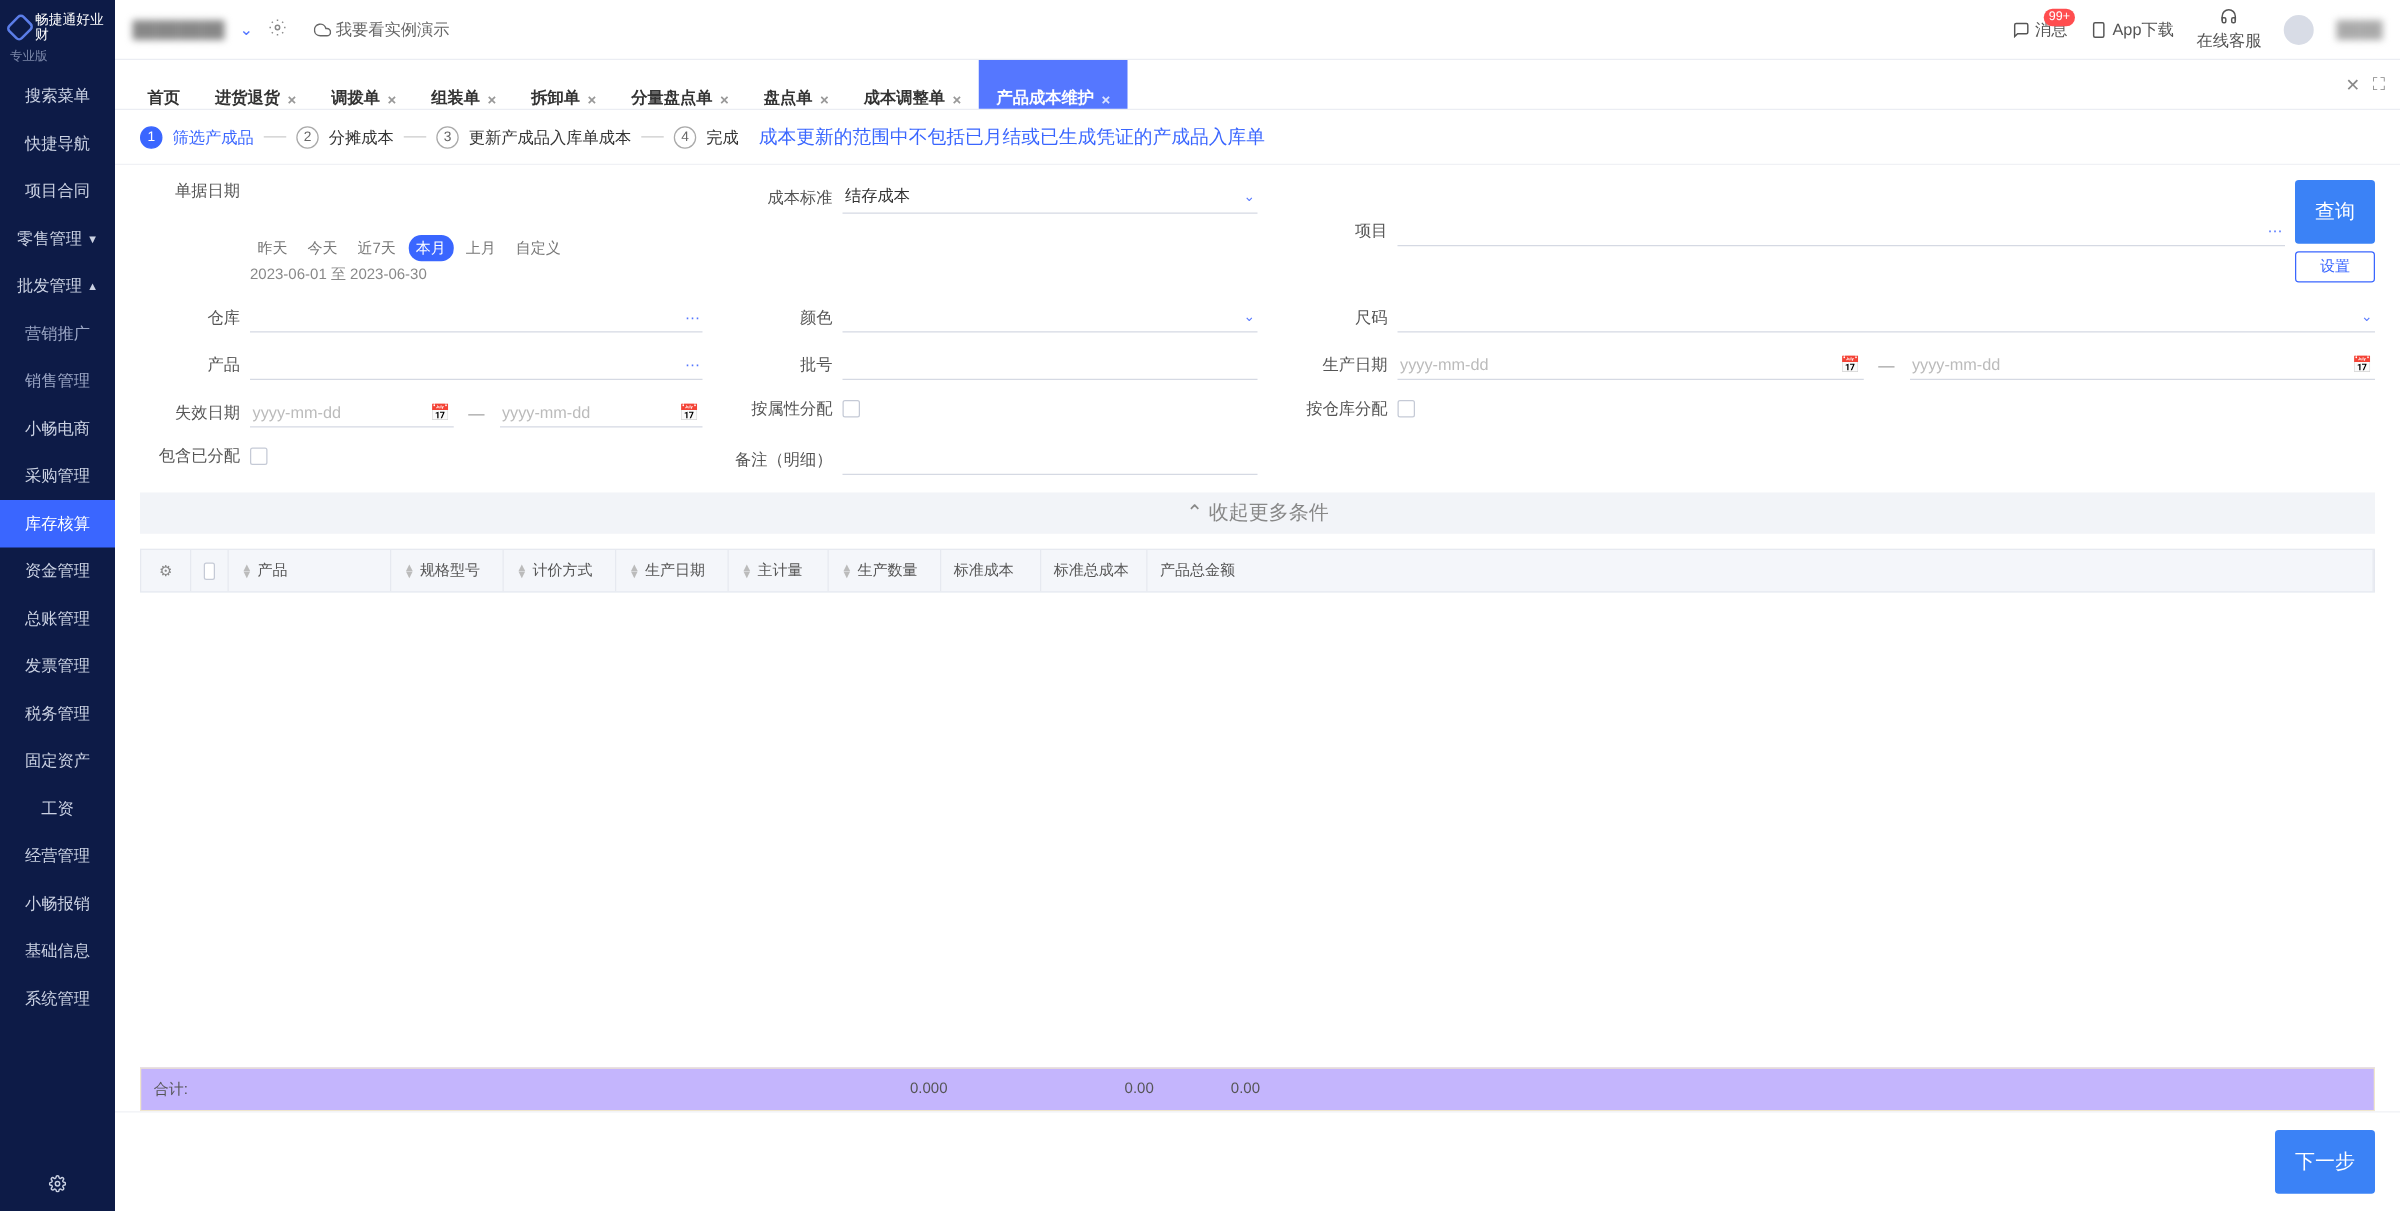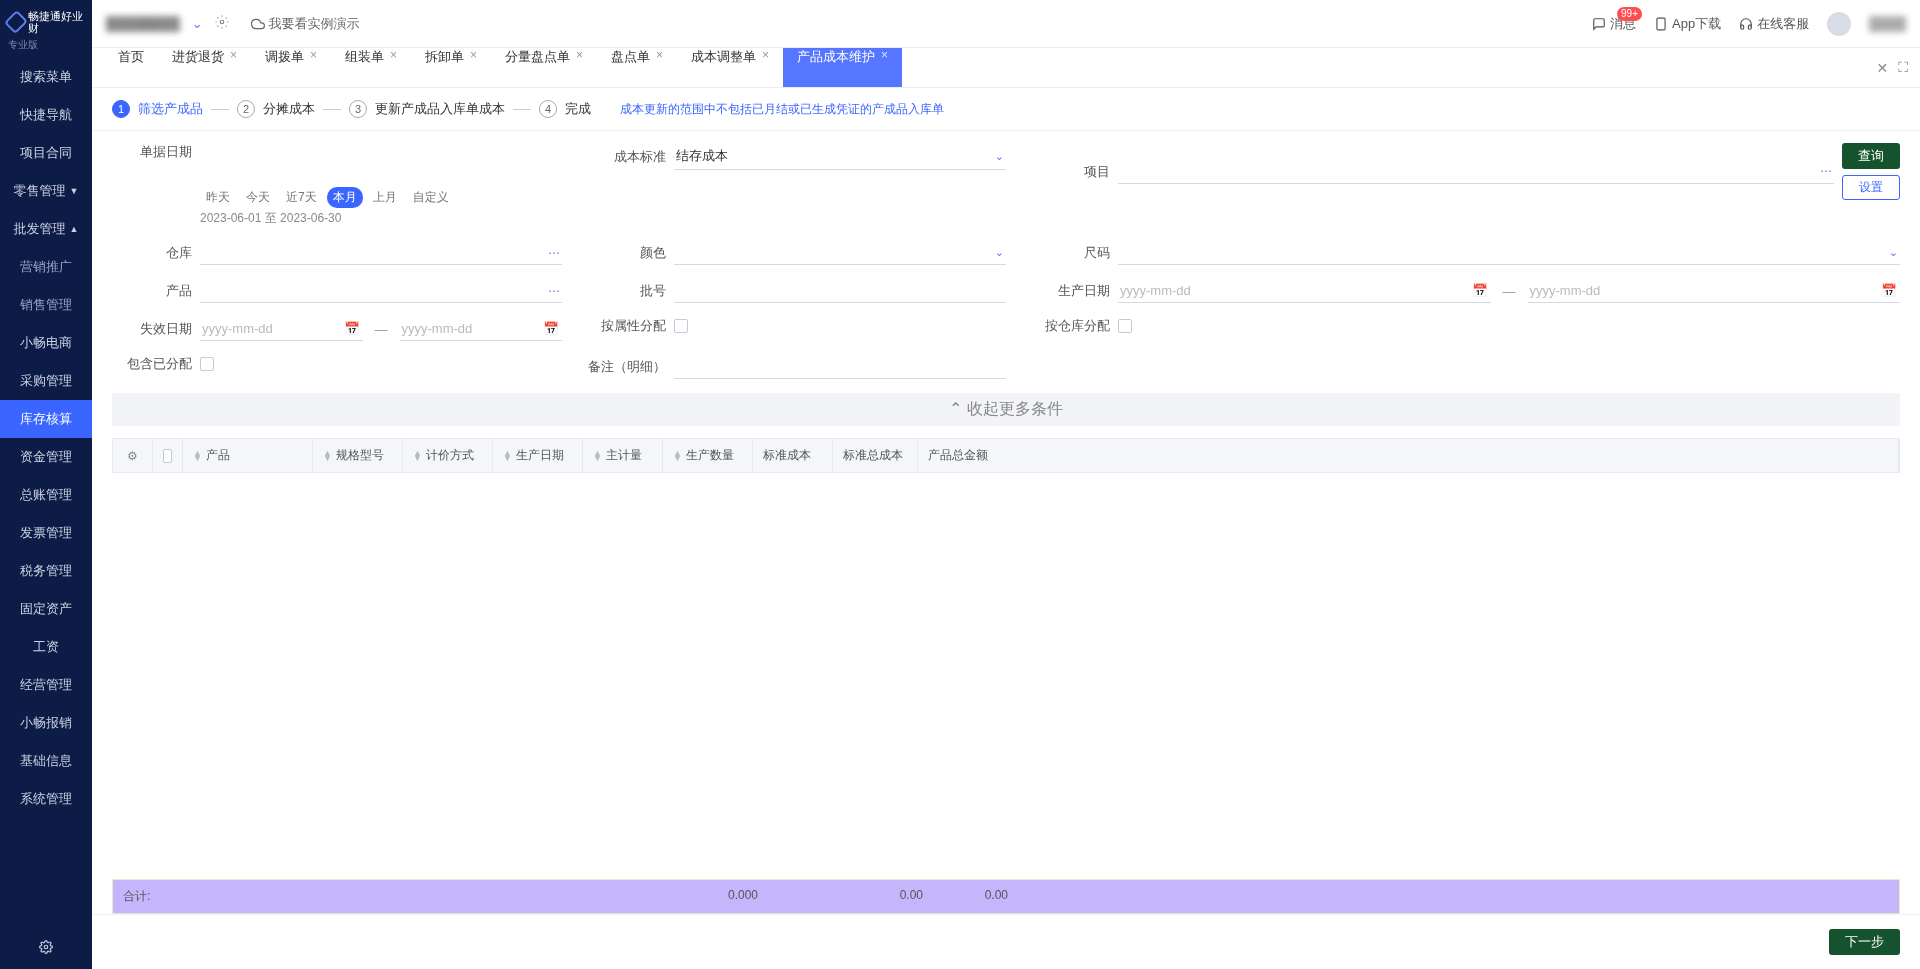--- a/index.html
+++ b/index.html
@@ -30,35 +30,35 @@
 .topbar-gear { color: #888; cursor: pointer; }
 .topbar-demo { display: flex; align-items: center; gap: 4px; color: #666; margin-left: 10px; cursor: pointer; }
 .topbar-right { margin-left: auto; display: flex; align-items: center; gap: 18px; color: #555; }
 .topbar-msg { position: relative; display: flex; align-items: center; gap: 4px; cursor: pointer; }
 .badge { position: absolute; top: -8px; right: -6px; background: #ff4d4f; color: #fff; font-size: 10px; padding: 0 4px; border-radius: 8px; line-height: 14px; }
 .topbar-avatar { width: 24px; height: 24px; border-radius: 50%; background: #d8dce6; }
 .topbar-user { color: #aaa; filter: blur(3px); }
 
 
 .tabs { height: 40px; display: flex; align-items: stretch; background: #fff; border-bottom: 1px solid #ebedf3; padding-left: 12px; font-size: 13px; }
-.tab { display: flex; align-items: flex-start; padding: 0 14px; gap: 6px; color: #333; cursor: pointer; }
+.tab { display: flex; align-items: flex-end; padding: 0 14px; gap: 6px; color: #333; cursor: pointer; font-weight: bold; }
 .tab.active { background: #5577ff; color: #fff; }
 .tab-close { color: #999; font-size: 12px; cursor: pointer; }
 .tab.active .tab-close { color: #dbe3ff; }
 .tabs-actions { margin-left: auto; display: flex; align-items: center; gap: 10px; padding: 0 12px; color: #888; }
 .tabs-action { cursor: pointer; font-size: 14px; }
 
 
 .steps { padding: 12px 20px; display: flex; align-items: center; gap: 8px; font-size: 13px; color: #333; background: #fff; border-bottom: 1px solid #f0f1f5; }
 .step-num { width: 18px; height: 18px; border-radius: 50%; border: 1px solid #aaa; display: inline-flex; align-items: center; justify-content: center; font-size: 11px; color: #666; }
 .step-num.active { background: #3a66ff; border-color: #3a66ff; color: #fff; }
 .step-label { font-size: 13px; }
 .step-label.active { color: #3a66ff; font-weight: 500; }
 .step-line { width: 18px; height: 1px; background: #ccc; }
-.steps-note { margin-left: 21px; color: #3a66ff; font-size: 12px; }
+.steps-note { margin-left: 8px; color: #3a66ff; font-size: 15px; }
 
 
 .form-panel { padding: 12px 20px 0; background: #fff; font-size: 13px; }
 .form-row { display: flex; gap: 24px; margin-bottom: 14px; align-items: flex-start; }
 .form-group { display: flex; align-items: center; gap: 8px; }
 .form-group.col1 { width: 450px; }
 .form-group.col2 { width: 420px; }
 .form-group.col3 { flex: 1; }
 .form-label { width: 80px; text-align: right; color: #555; flex-shrink: 0; }
 .form-control { flex: 1; border-bottom: 1px solid #d5d9e3; padding: 4px 2px; color: #333; min-height: 24px; display: flex; align-items: center; justify-content: space-between; cursor: pointer; }
@@ -69,21 +69,21 @@
 .date-chip { padding: 2px 6px; color: #777; cursor: pointer; border-radius: 10px; font-size: 12px; }
 .date-chip.active { background: #3a66ff; color: #fff; }
 .date-range-text { font-size: 12px; color: #888; margin-top: 2px; }
 
 .form-date-input { flex: 1; border-bottom: 1px solid #d5d9e3; padding: 4px 2px; color: #bbb; display: flex; align-items: center; justify-content: space-between; min-width: 0; }
 .date-sep { color: #999; padding: 0 4px; }
 
 .checkbox { width: 14px; height: 14px; border: 1px solid #c5cad6; border-radius: 2px; background: #fff; cursor: pointer; }
 
 .form-actions { display: flex; flex-direction: column; gap: 6px; margin-left: auto; }
-.btn-primary { background: #14532d; color: #fff; border: none; padding: 4px 16px; border-radius: 3px; font-size: 13px; cursor: pointer; }
+.btn-primary { background: #3b82f6; color: #fff; border: none; padding: 15px 16px; border-radius: 3px; font-size: 16px; cursor: pointer; }
 .btn-outline { background: #fff; color: #3a66ff; border: 1px solid #3a66ff; padding: 3px 12px; border-radius: 3px; font-size: 12px; cursor: pointer; }
 
 .collapse-bar { text-align: center; padding: 6px; color: #888; font-size: 16px; background: #f2f4f8; cursor: pointer; margin: 6px 0 0; }
 
 
 .table-wrap { margin: 12px 20px 0; background: #fff; flex: 1; display: flex; flex-direction: column; min-height: 0; }
 .table-header { display: flex; background: #f4f6fa; border: 1px solid #e6e9f0; font-size: 12px; color: #555; }
 .th { padding: 8px 10px; border-right: 1px solid #e6e9f0; display: flex; align-items: center; gap: 4px; }
 .th-sort { color: #bbb; font-size: 9px; display: flex; flex-direction: column; line-height: 5px; cursor: pointer; }
 .th-gear { width: 40px; justify-content: center; color: #888; cursor: pointer; }
@@ -208,21 +208,21 @@
           <span>消息</span>
           <span class="badge">99+</span>
         </span>
         <span style="display:flex;align-items:center;gap:4px;">
           <svg class="icon-svg" viewBox="0 0 24 24">
               <rect x="5" y="2" width="14" height="20" rx="2"></rect>
               <line x1="12" y1="18" x2="12" y2="18"></line>
             </svg>
           <span>App下载</span>
         </span>
-        <span style="display:flex;align-items:center;gap:4px;">
+        <span style="display:flex;align-items:center;gap:4px;flex-direction:column;">
           <svg class="icon-svg" viewBox="0 0 24 24">
               <path d="M3 18v-6a9 9 0 0 1 18 0v6"></path>
               <path d="M21 19a2 2 0 0 1-2 2h-1a2 2 0 0 1-2-2v-3a2 2 0 0 1 2-2h3zM3 19a2 2 0 0 0 2 2h1a2 2 0 0 0 2-2v-3a2 2 0 0 0-2-2H3z"></path>
             </svg>
           <span>在线客服</span>
         </span>
         <div class="topbar-avatar"></div>
         <span class="topbar-user">████</span>
       </div>
     </div>

